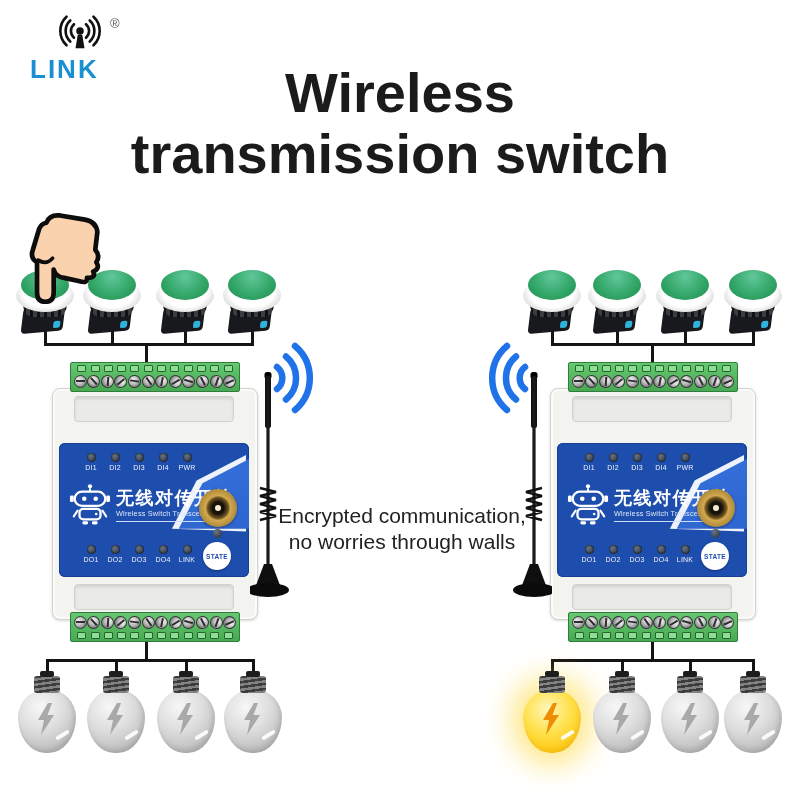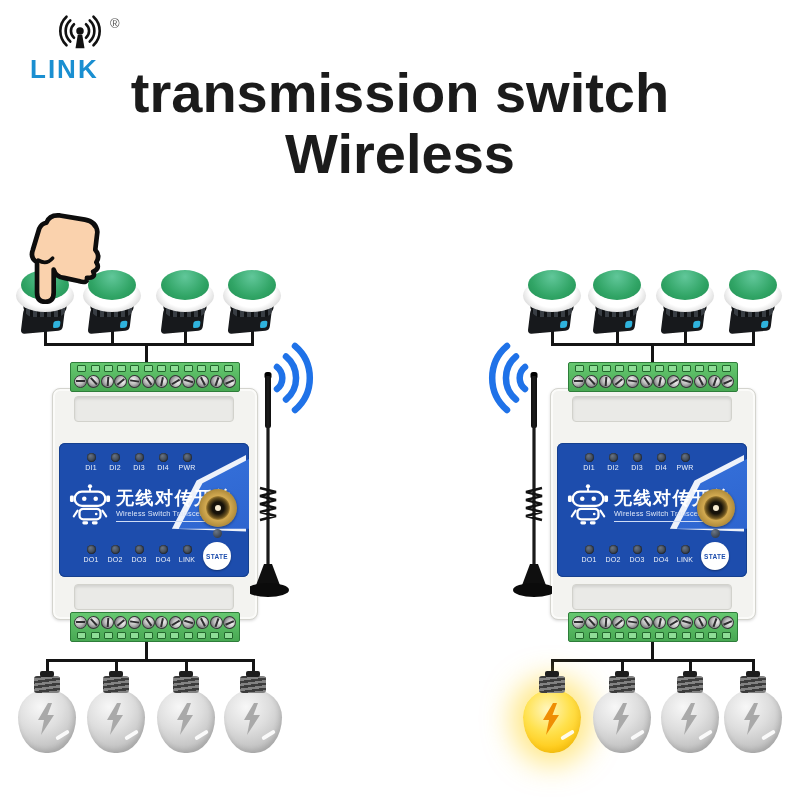--- a/index.html
+++ b/index.html
@@ -134,22 +134,22 @@
           <path d="M58 3 A26 26 0 0 1 58 41"></path>
       </g>
       <circle cx="40" cy="22" r="5" fill="#111"></circle>
       <polygon points="37,27 43,27 46,45 34,45" fill="#111"></polygon>
     </svg>
     <span class="reg">®</span>
     <div class="brand">LINK</div>
   </div>
 
   <div id="title">
+    <div>Wireless</div>
     <div>transmission switch</div>
-    <div>Wireless</div>
   </div>
 
   <div class="wire-v" style="left:44px;top:324px;height:22px;"></div>
   <div class="wire-v" style="left:111px;top:324px;height:22px;"></div>
   <div class="wire-v" style="left:184px;top:324px;height:22px;"></div>
   <div class="wire-v" style="left:251px;top:324px;height:22px;"></div>
   <div class="wire-h" style="left:44px;top:343px;width:210px;"></div>
   <div class="wire-v" style="left:145px;top:343px;height:24px;"></div>
 
   <div class="wire-v" style="left:551px;top:324px;height:22px;"></div>
@@ -518,20 +518,24 @@
       <path d="M45 8 A42 42 0 0 1 45 72"></path>
     </g>
     <rect x="14.5" y="34" width="7" height="7" rx="2.5" fill="#000"></rect>
     <rect x="15" y="38" width="6" height="52" rx="2" fill="#111"></rect>
     <rect x="16.4" y="38" width="3.2" height="194" fill="#1a1a1a"></rect>
     <polyline points="10,150 26,154 10,158 26,162 10,166 26,170 10,174 26,178 10,182" stroke="#111" stroke-width="2.4" fill="none"></polyline>
     <polygon points="14,226 22,226 31,250 5,250" fill="#0f0f0f"></polygon>
     <ellipse cx="18" cy="252" rx="21" ry="7" fill="#0b0b0b"></ellipse>
   </svg>
 
+  <div id="caption">
+    <div>Encrypted communication,</div>
+    <div>no worries through walls</div>
+  </div>
 
   <div class="bulb" style="left:15px;top:674px;">
     <div class="bulb-cap"></div>
       <div class="bulb-glass"></div>
     <svg class="bolt" width="24" height="34" viewBox="0 0 24 34">
         <path d="M14 1 L4 18 L10 18 L7 33 L20 13 L13.5 13 L18 1 Z"></path>
       </svg>
     </div>
   <div class="bulb" style="left:84px;top:674px;">
     <div class="bulb-cap"></div>

